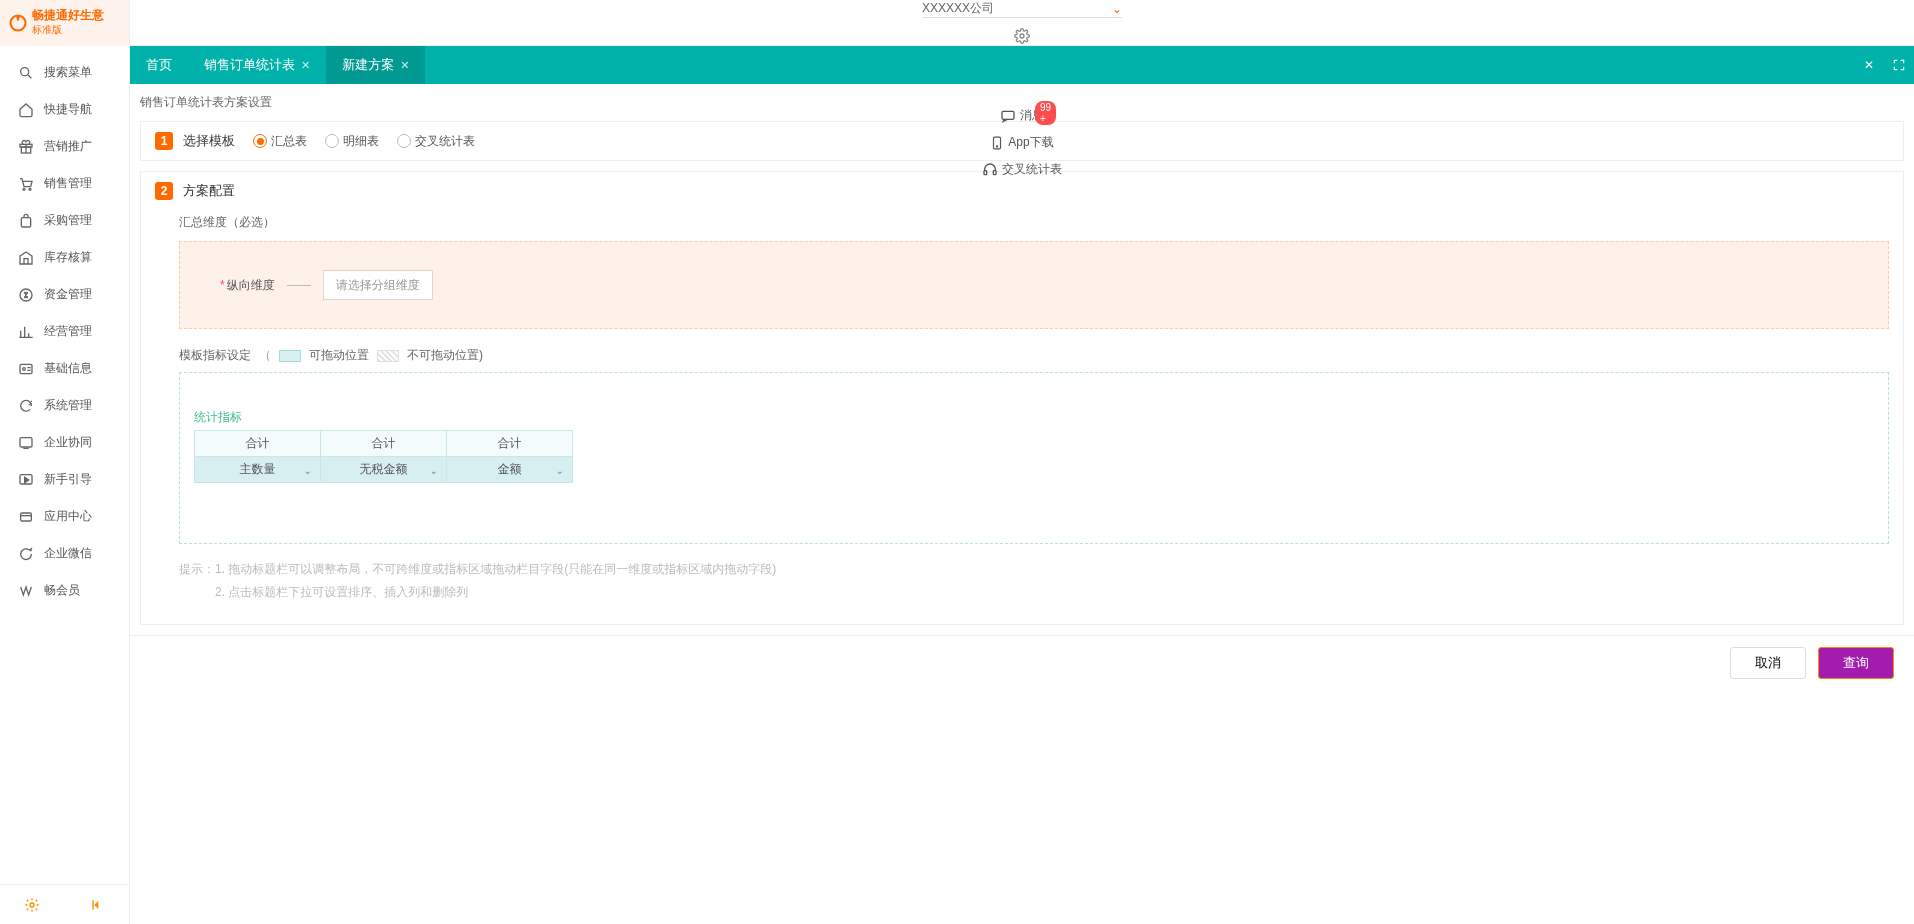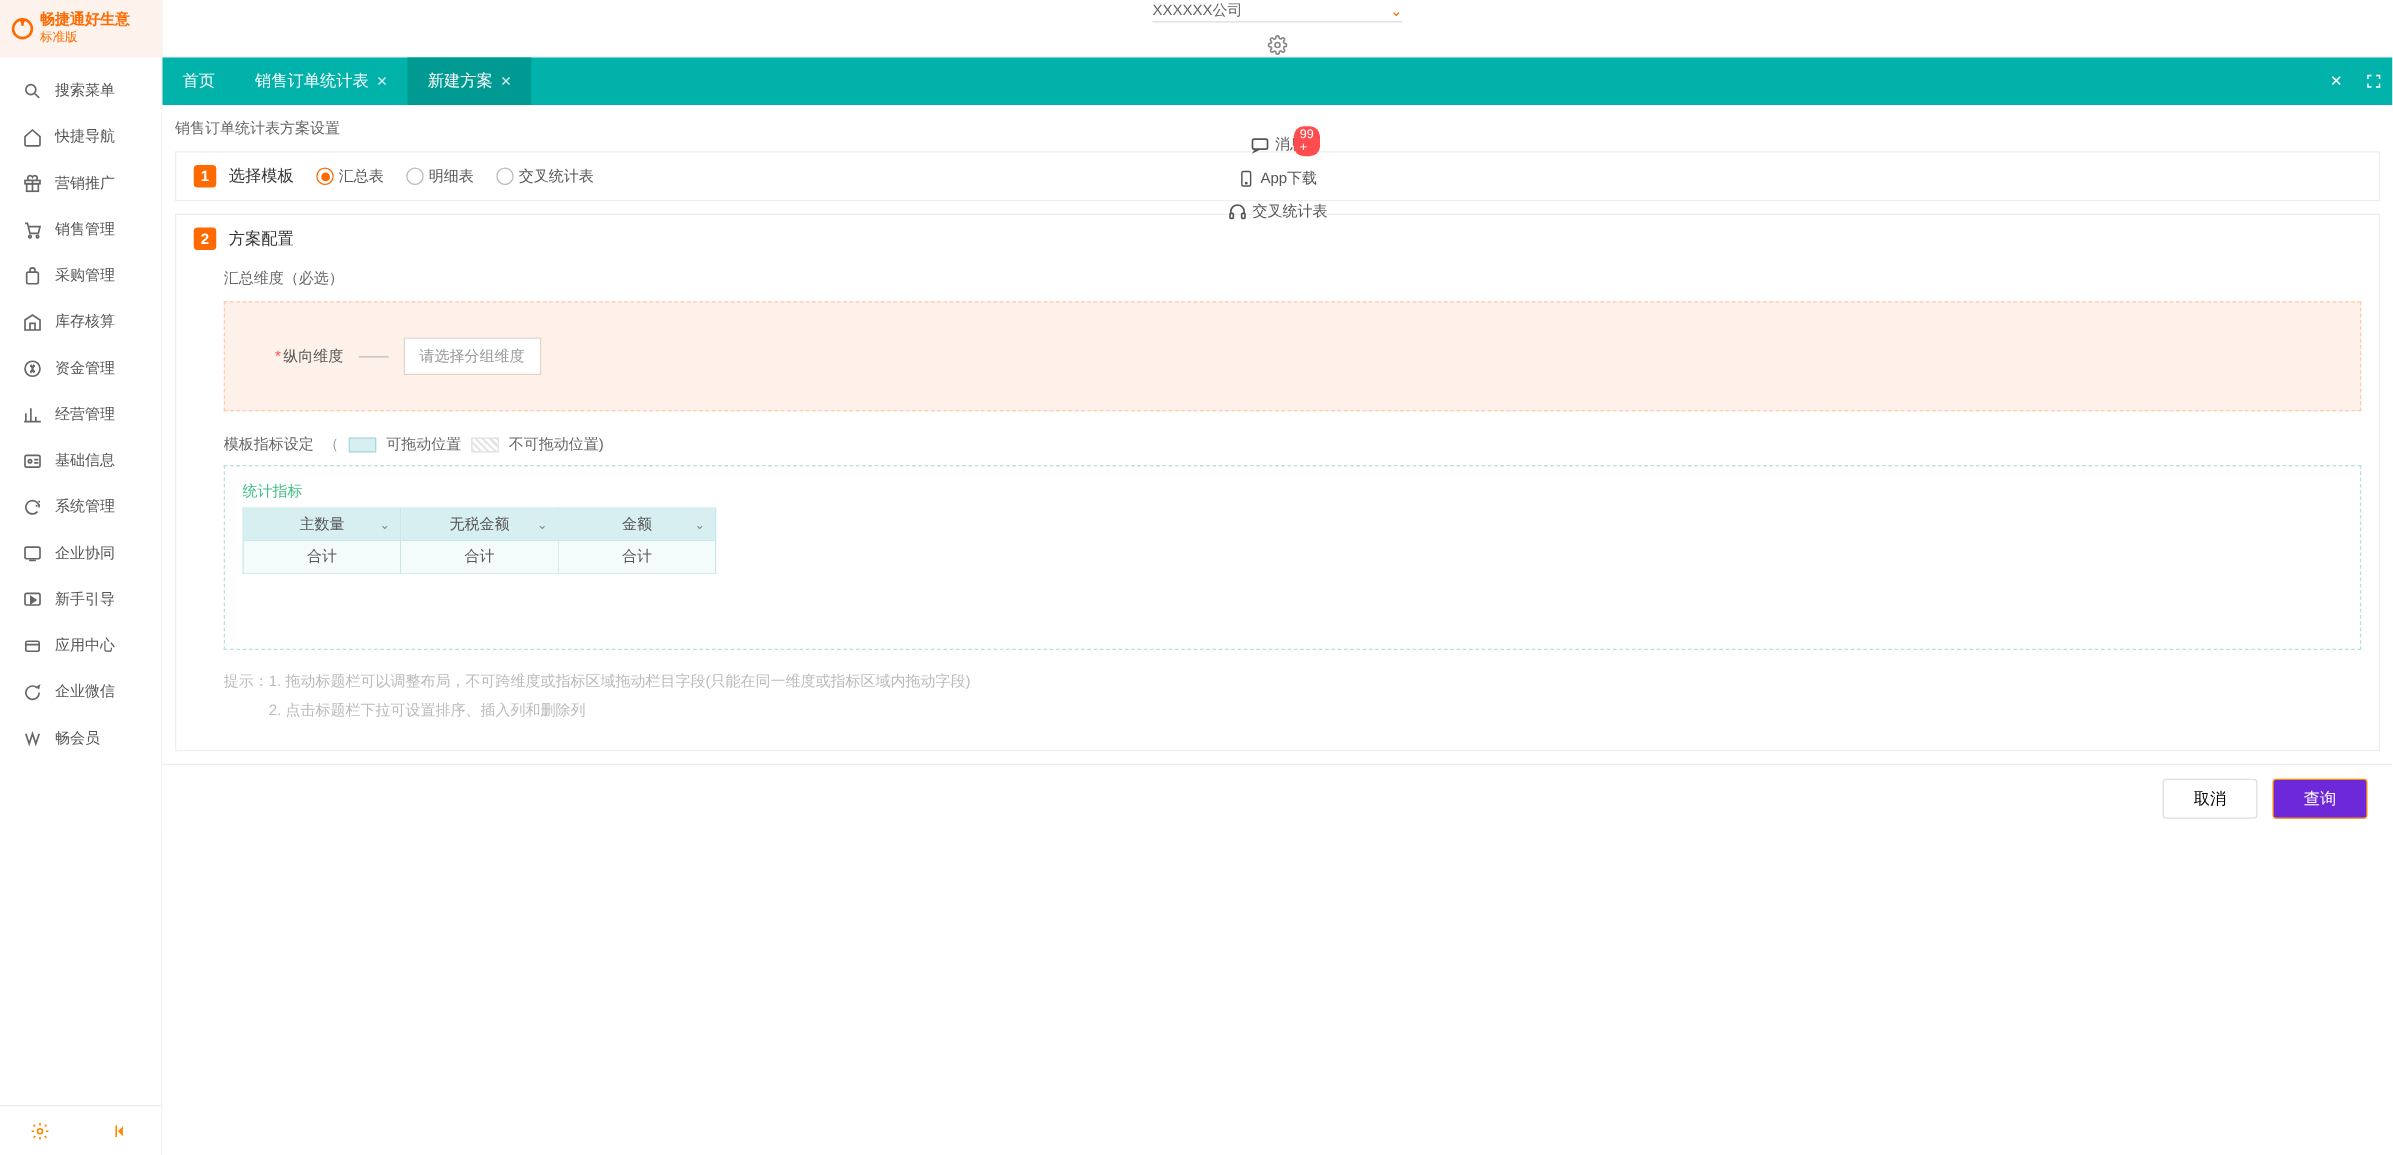--- a/index.html
+++ b/index.html
@@ -65,36 +65,36 @@
 .dash { width: 24px; height: 1px; background: #bbb; }
 .dim-input { width: 110px; height: 30px; background: #fff; border: 1px solid #e4d4cb; display: flex; align-items: center; justify-content: center; color: #999; cursor: pointer; }
 
 .indicator-bar { margin: 18px 0 8px 24px; display: flex; align-items: center; gap: 8px; color: #666; }
 .swatch { width: 22px; height: 12px; display:inline-block; }
 .swatch.drag { background: #d7eff1; border: 1px solid #a9d9dc; }
 .swatch.nodrag { background: repeating-linear-gradient(45deg,#e5e5e5,#e5e5e5 2px,#fff 2px,#fff 4px); border:1px solid #ddd; }
 .paren { color:#999; }
 
 .indicator-area { margin-left: 24px; border: 1px dashed #b7e0de; padding: 12px 14px 60px; }
-.stat-title { color: #3fbf86; font-size: 12px; margin-bottom: 4px; }
+.stat-title { color: #3fbf86; font-size: 12px; margin-bottom: 4px; margin-top: 24px; }
 .stat-table { display: table; border-collapse: collapse; }
 .st-row { display: table-row; }
 .st-cell { display: table-cell; border: 1px solid #c9e7e9; width: 126px; height: 26px; text-align: center; vertical-align: middle; color: #555; position: relative; }
 .st-head { background: #d7eff1; cursor: move; }
 .st-head .chev { position: absolute; right: 8px; top: 50%; transform: translateY(-50%); color: #888; font-size: 10px; }
 .st-body { background: #f4fbfb; }
 
 .hints { margin: 14px 0 0 24px; color: #bbb; line-height: 1.9; }
 
 .save-row { padding: 10px 20px; display:flex; align-items:center; gap:6px; background:#fff; flex:1; align-items:flex-start; }
 .chk { width:13px; height:13px; border:1px solid #bbb; display:inline-block; }
 
 .footer { height: 56px; border-top: 1px solid #eee; display:flex; align-items:center; justify-content:flex-end; gap:12px; padding: 0 20px; background:#fff; }
 .btn { height: 32px; padding: 0 24px; border-radius: 3px; font-size: 13px; cursor:pointer; border:1px solid #ddd; background:#fff; }
-.btn.primary { background:#6d28d9; color:#fff; border-color:#ff8a00; }
+.btn.primary { background:#a21caf; color:#fff; border-color:#ff8a00; }
 
 svg { display:block; }
 </style>
 </head>
 <body>
 
 <div class="app">
   <aside class="sidebar">
     <div class="logo-area">
       <div class="logo">
@@ -384,29 +384,29 @@
           <span class="swatch drag"></span>
           <span>可拖动位置</span>
           <span class="swatch nodrag"></span>
           <span>不可拖动位置)</span>
         </div>
 
         <div class="indicator-area">
           <div class="stat-title">统计指标</div>
           <div class="stat-table" id="stat-table">
               <div class="st-row">
+                <div class="st-cell st-body">合计</div>
+                <div class="st-cell st-body">合计</div>
+                <div class="st-cell st-body">合计</div>
+              </div>
+              <div class="st-row">
                 <div class="st-cell st-head"><span>主数量</span><span class="chev">⌄</span></div>
                 <div class="st-cell st-head"><span>无税金额</span><span class="chev">⌄</span></div>
                 <div class="st-cell st-head"><span>金额</span><span class="chev">⌄</span></div>
               </div>
-              <div class="st-row">
-                <div class="st-cell st-body">合计</div>
-                <div class="st-cell st-body">合计</div>
-                <div class="st-cell st-body">合计</div>
-              </div>
             </div>
         </div>
 
         <div class="hints" id="hints">
             <div>提示：1. 拖动标题栏可以调整布局，不可跨维度或指标区域拖动栏目字段(只能在同一维度或指标区域内拖动字段)</div>
             <div>　　　2. 点击标题栏下拉可设置排序、插入列和删除列</div>
           </div>
       </div>
 
 

